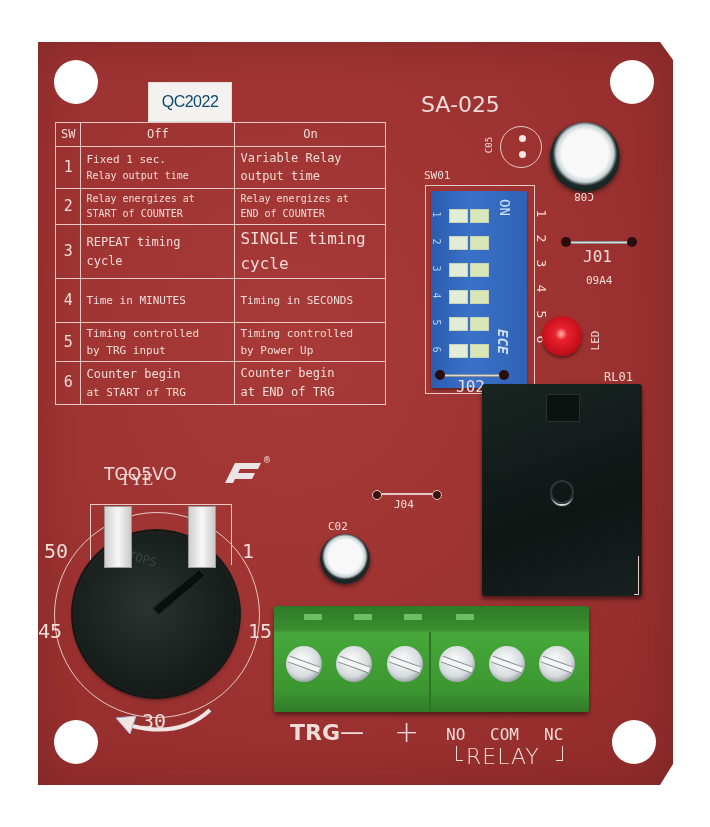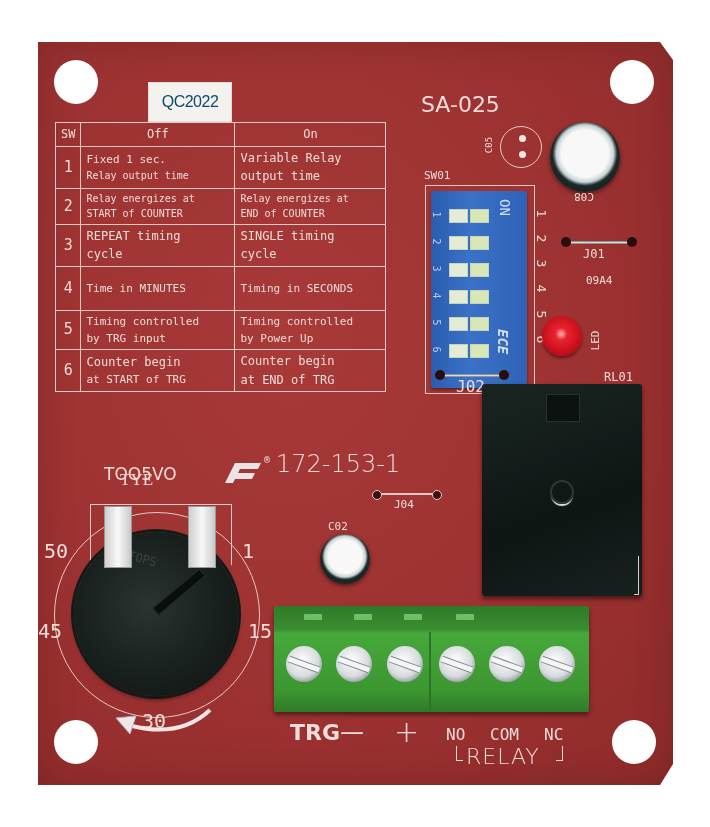--- a/index.html
+++ b/index.html
@@ -91,21 +91,21 @@
             <div>Relay energizes at</div>
             <div>END of COUNTER</div>
           </td>
     </tr>
     <tr>
       <td class="num">3</td>
       <td class="txt" style="font-size:12px">
             <div>REPEAT timing</div>
             <div>cycle</div>
           </td>
-      <td class="txt2" style="font-size:12px">
+      <td class="txt2" style="font-size:16px">
             <div>SINGLE timing</div>
             <div>cycle</div>
           </td>
     </tr>
     <tr style="height:44px">
       <td class="num">4</td>
       <td class="txt">
             <div>Time in MINUTES</div>
           </td>
       <td class="txt2">
@@ -186,41 +186,40 @@
   </div>
 
   <div class="side-num" style="top:164px">1</div>
   <div class="side-num" style="top:189px">2</div>
   <div class="side-num" style="top:214px">3</div>
   <div class="side-num" style="top:239px">4</div>
   <div class="side-num" style="top:265px">5</div>
   <div class="side-num" style="top:290px">6</div>
 
   <div class="wire" style="left:528px;top:199px;width:66px;"></div>
-  <div class="silk" style="left:545px;top:205px;font-size:12px;">J01</div>
+  <div class="silk" style="left:545px;top:205px;font-size:16px;">J01</div>
   <div class="silk" style="left:548px;top:232px;font-size:11px;">09A4</div>
 
   <div class="led"></div>
   <div class="silk" style="left:548px;top:292px;font-size:11px;transform:rotate(-90deg);">LED</div>
 
   <div class="wire" style="left:402px;top:332px;width:64px;"></div>
   <div class="silk" style="left:418px;top:335px;font-size:16px;">J02</div>
   <div class="silk" style="left:566px;top:328px;font-size:12px;">RL01</div>
 
   <div class="relay">
     <div class="tab"></div>
     <div class="screw"></div>
   </div>
   <div style="position:absolute;left:596px;top:514px;width:4px;height:38px;border-right:1.5px solid #e6c9c4;border-bottom:1.5px solid #e6c9c4;"></div>
 
   <svg style="position:absolute;left:183px;top:417px" width="44" height="26" viewBox="0 0 44 26">
     <polygon points="4,24 14,4 40,4 37,10 19,10 17,14 34,14 31,20 14,20 12,24" fill="#eae4e6"></polygon>
   </svg>
   <div class="silk" style="left:226px;top:412px;font-size:10px;">®</div>
-  <div class="silk" style="left:238px;top:408px;font-size:24px;font-family:'DejaVu Sans',sans-serif;font-weight:300;">172-153-1</div>
 
   <div class="jumper" style="left:338px;top:451px;width:62px;"></div>
   <div class="silk" style="left:356px;top:456px;font-size:11px;">J04</div>
 
   <div class="silk" style="left:290px;top:478px;font-size:11px;">C02</div>
   <div class="cap" style="left:282px;top:492px;width:50px;height:50px;"></div>
 
   <div class="silk" style="left:82px;top:428px;font-size:17px;font-family:Liberation Serif, serif;">TYE</div>
   <div class="silk" style="left:66px;top:422px;font-size:17px;font-family:'DejaVu Sans',sans-serif;">TOO5VO</div>
 

